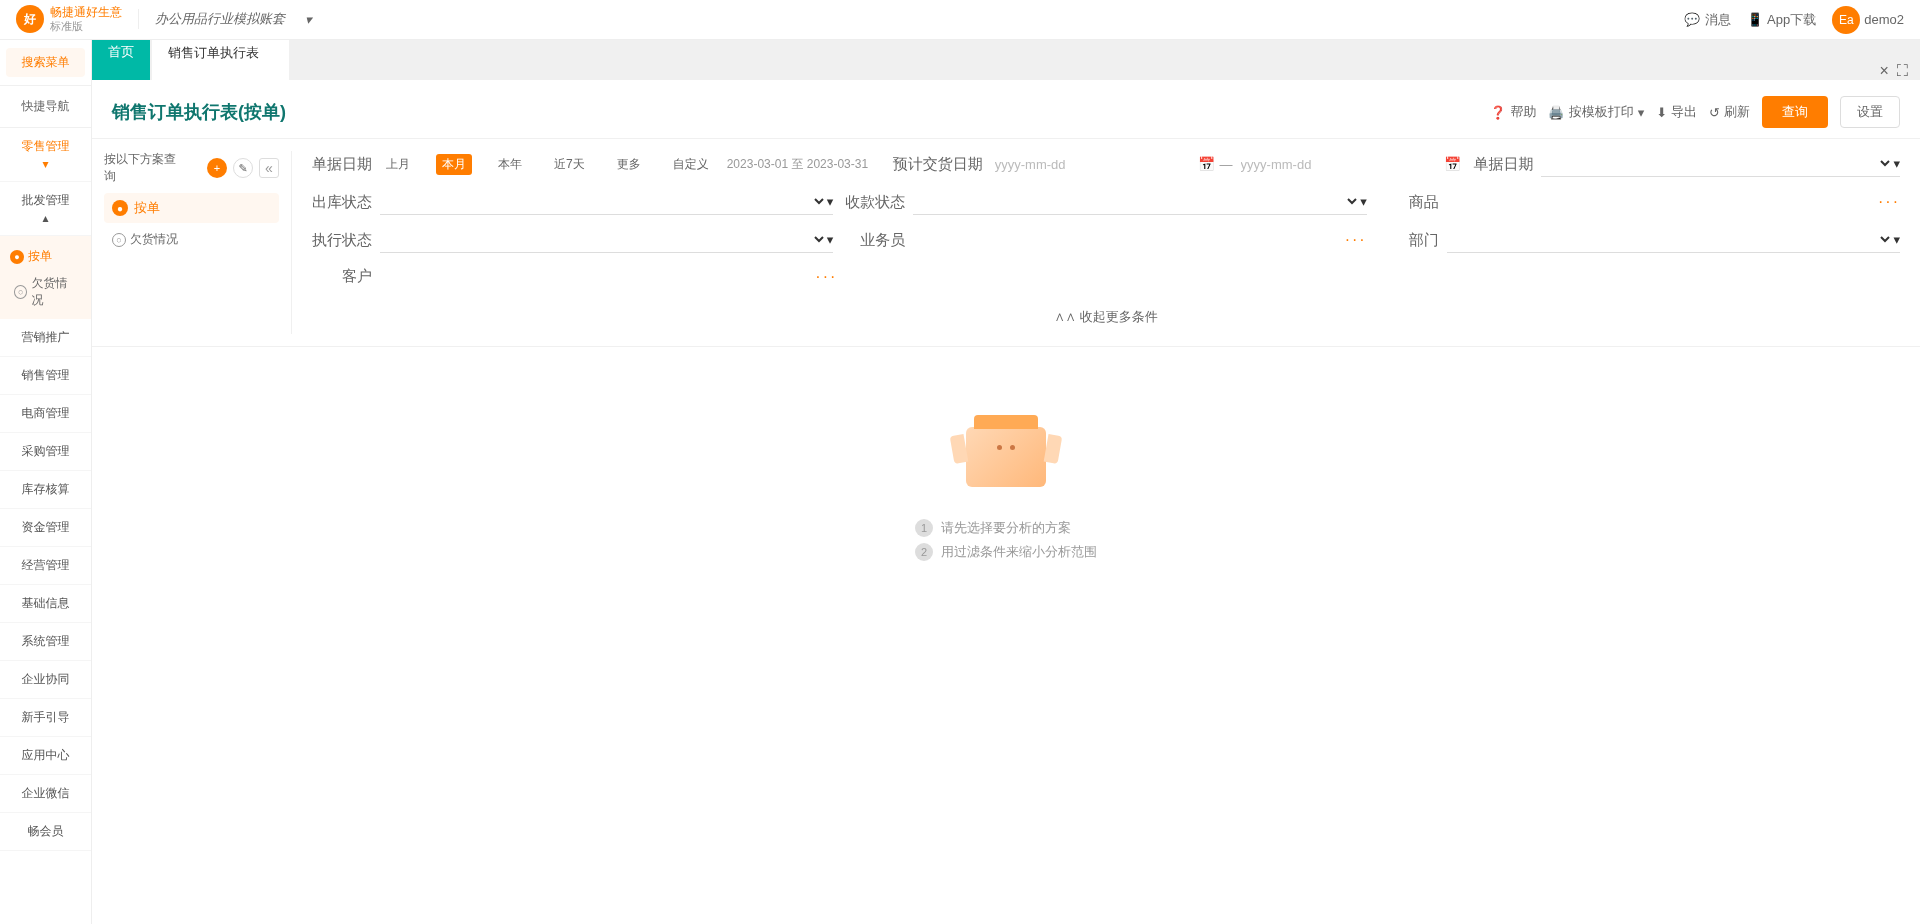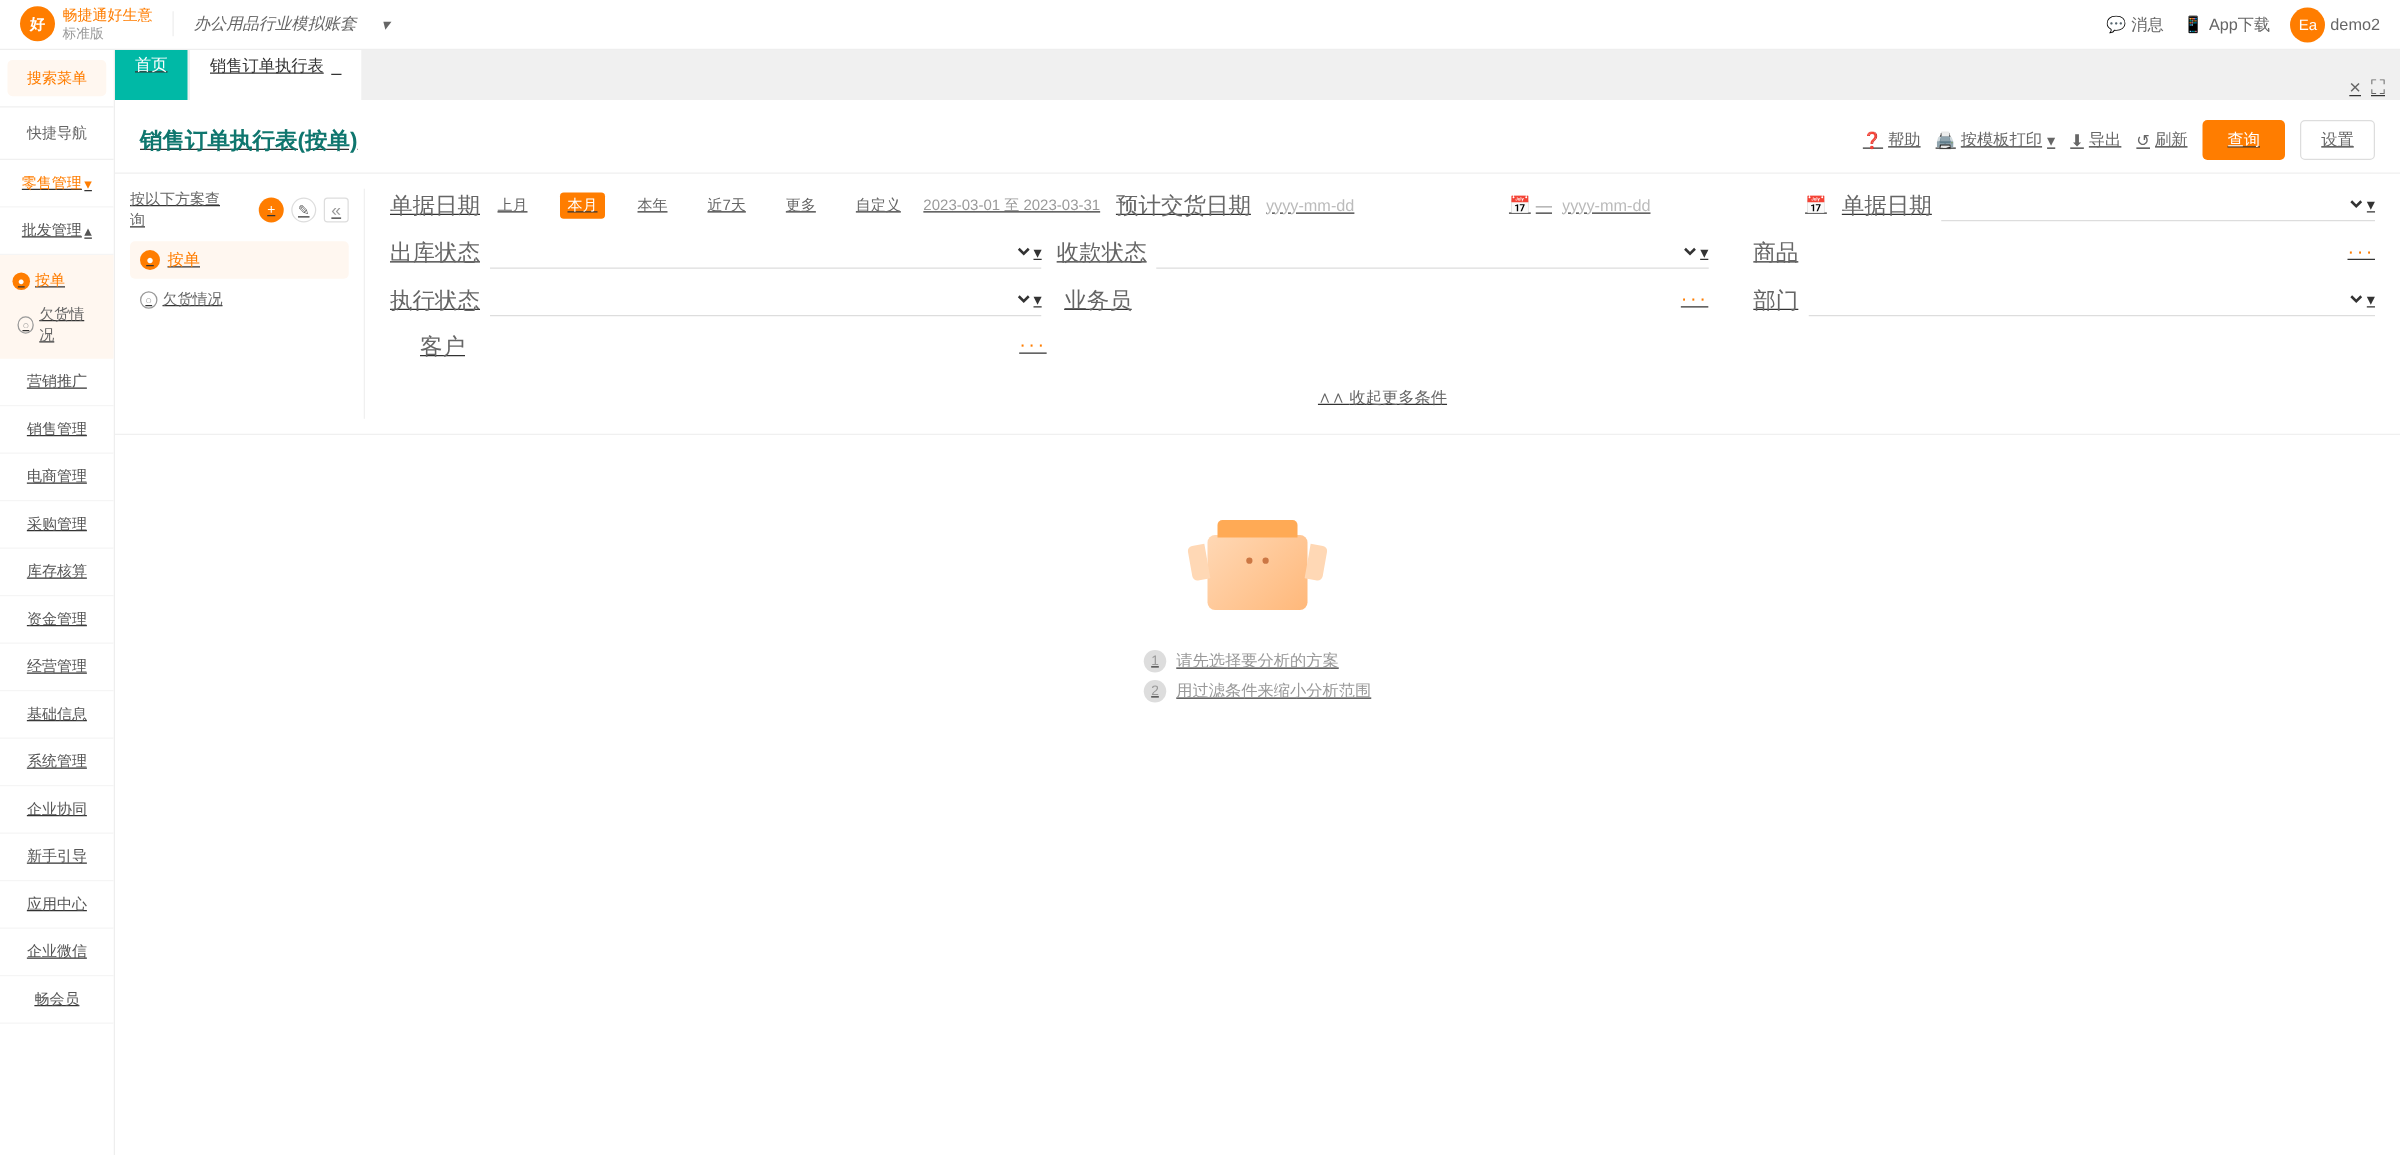--- a/index.html
+++ b/index.html
@@ -12,30 +12,30 @@
     .logo-area { display: flex; align-items: center; gap: 6px; }
     .logo-icon { width: 28px; height: 28px; background: #ff7d00; border-radius: 50%; display: flex; align-items: center; justify-content: center; color: white; font-size: 12px; font-weight: bold; }
     .logo-text { color: #ff7d00; font-size: 12px; line-height: 1.2; }
     .logo-subtitle { color: #999; font-size: 11px; }
     .top-bar-divider { width: 1px; height: 20px; background: #eee; margin: 0 8px; }
     .industry-selector { display: flex; align-items: center; gap: 20px; color: #666; font-size: 13px; cursor: pointer; font-style: italic; }
     .top-bar-right { display: flex; align-items: center; gap: 16px; }
     .top-bar-action { display: flex; align-items: center; gap: 4px; color: #666; font-size: 13px; cursor: pointer; }
     .avatar { width: 28px; height: 28px; border-radius: 50%; background: #ff7d00; color: white; display: flex; align-items: center; justify-content: center; font-size: 12px; }
 
-    .main-layout { display: flex; flex: 1; overflow: hidden; text-decoration: underline; }
+    .main-layout { display: flex; flex: 1; overflow: hidden; }
 
     
     .sidebar { width: 92px; background: #fff; border-right: 1px solid #eee; display: flex; flex-direction: column; overflow-y: auto; flex-shrink: 0; }
     .sidebar-search { padding: 8px 6px; border-bottom: 1px solid #f0f0f0; }
     .sidebar-search-btn { width: 100%; background: #fff7f0; border: none; color: #ff7d00; border-radius: 4px; padding: 6px 4px; cursor: pointer; font-size: 12px; text-align: center; }
     .sidebar-quick-nav { padding: 8px 6px; border-bottom: 1px solid #f0f0f0; }
     .sidebar-quick-nav-btn { width: 100%; background: none; border: none; color: #666; font-size: 12px; text-align: center; cursor: pointer; padding: 4px; }
     .sidebar-item { padding: 10px 6px; text-align: center; cursor: pointer; border-bottom: 1px solid #f5f5f5; color: #555; font-size: 12px; }
-    .sidebar-item.has-arrow { display: flex; align-items: center; justify-content: center; gap: 2px; }
+    .sidebar-item.has-arrow { display: flex; align-items: center; justify-content: center; gap: 2px; flex-direction: column; }
     .sidebar-item.active { color: #ff7d00; }
     .sidebar-sub { background: #fff7f0; padding: 6px; }
     .sidebar-sub-item { padding: 6px 4px; color: #ff7d00; font-size: 12px; cursor: pointer; border-radius: 3px; text-align: center; }
 
     
     .content-area { flex: 1; display: flex; flex-direction: column; overflow: hidden; }
 
     
     .tab-bar { height: 40px; background: #f0f0f0; display: flex; align-items: flex-end; padding: 0 0 0 0; flex-shrink: 0; }
     .tab { padding: 0 16px; height: 36px; display: flex; align-items: center; gap: 6px; cursor: pointer; font-size: 13px; color: #666; background: #e0e0e0; border-radius: 6px 6px 0 0; margin-right: 2px; }
@@ -62,21 +62,21 @@
     .filter-left-icon.outline { background: #fff; border: 1px solid #ddd; color: #666; }
     .filter-left-collapse { width: 20px; height: 20px; border: 1px solid #ddd; border-radius: 3px; color: #999; display: flex; align-items: center; justify-content: center; cursor: pointer; font-size: 14px; }
     .filter-scheme-item { display: flex; align-items: center; gap: 6px; padding: 6px 8px; border-radius: 4px; cursor: pointer; color: #ff7d00; background: #fff7f0; margin-bottom: 4px; }
     .filter-scheme-icon { width: 16px; height: 16px; border-radius: 50%; background: #ff7d00; color: white; display: flex; align-items: center; justify-content: center; font-size: 10px; }
     .filter-scheme-sub { padding: 4px 8px; color: #666; font-size: 12px; cursor: pointer; display: flex; align-items: center; gap: 4px; }
     .filter-scheme-sub-icon { width: 14px; height: 14px; border-radius: 50%; border: 1px solid #999; display: flex; align-items: center; justify-content: center; font-size: 9px; color: #999; }
 
     .filter-right { flex: 1; padding: 0 20px; }
     .filter-row { display: flex; align-items: center; margin-bottom: 12px; gap: 12px; }
     .filter-field { display: flex; align-items: center; gap: 8px; flex: 1; }
-    .filter-label { color: #666; font-size: 18px; white-space: nowrap; min-width: 60px; text-align: right; }
+    .filter-label { color: #666; font-size: 15px; white-space: nowrap; min-width: 60px; text-align: right; }
     .filter-input { flex: 1; border: none; border-bottom: 1px solid #ddd; padding: 4px 0; font-size: 13px; color: #333; outline: none; }
     .filter-input::placeholder { color: #bbb; }
     .filter-date-range { display: flex; align-items: center; gap: 4px; flex: 1; }
     .filter-date-input { flex: 1; border: none; border-bottom: 1px solid #ddd; padding: 4px 4px; font-size: 12px; color: #bbb; outline: none; }
     .filter-date-icon { color: #ff7d00; font-size: 14px; cursor: pointer; }
     .filter-date-sep { color: #999; }
     .date-tabs { display: flex; gap: 20px; align-items: center; }
     .date-tab { padding: 2px 6px; font-size: 12px; color: #666; cursor: pointer; border-radius: 3px; }
     .date-tab.active { background: #ff7d00; color: white; border-radius: 3px; }
     .filter-dots { color: #ff7d00; cursor: pointer; font-size: 16px; letter-spacing: 2px; }

